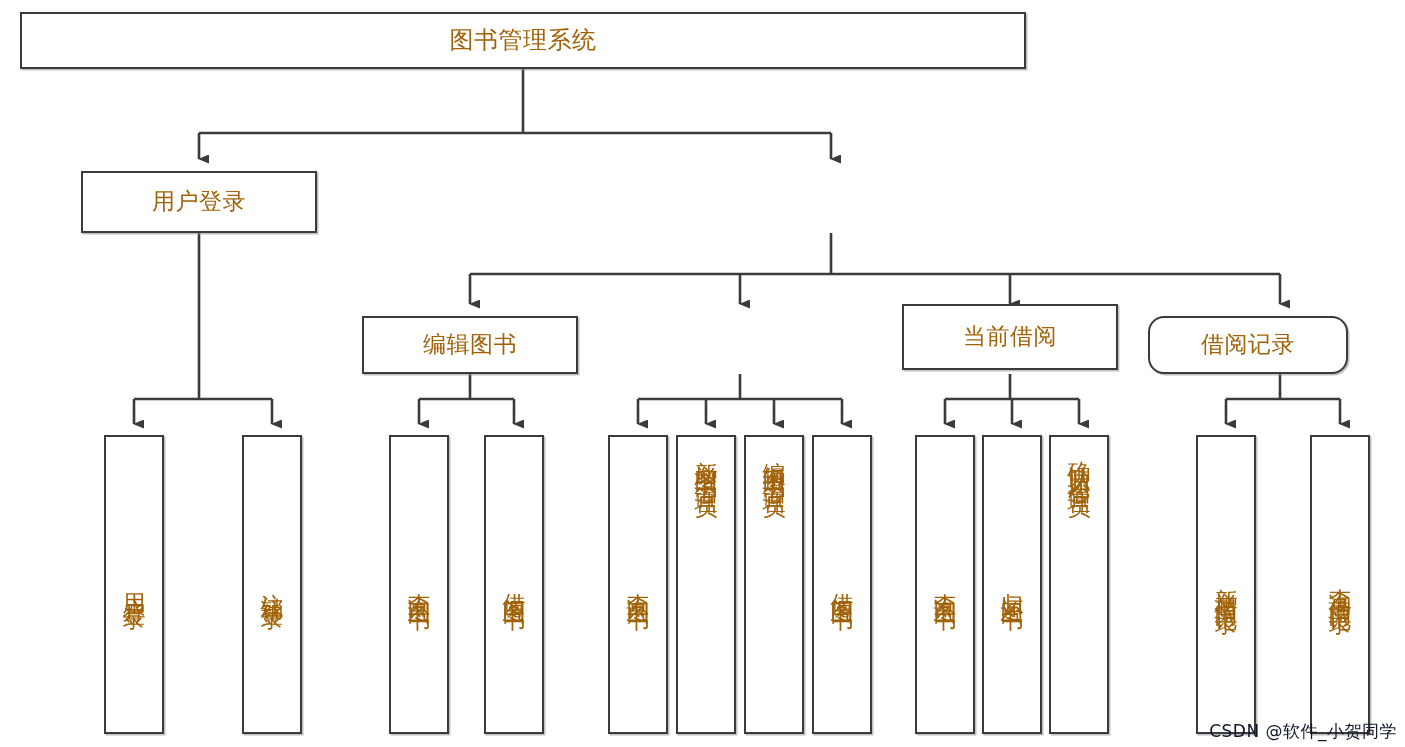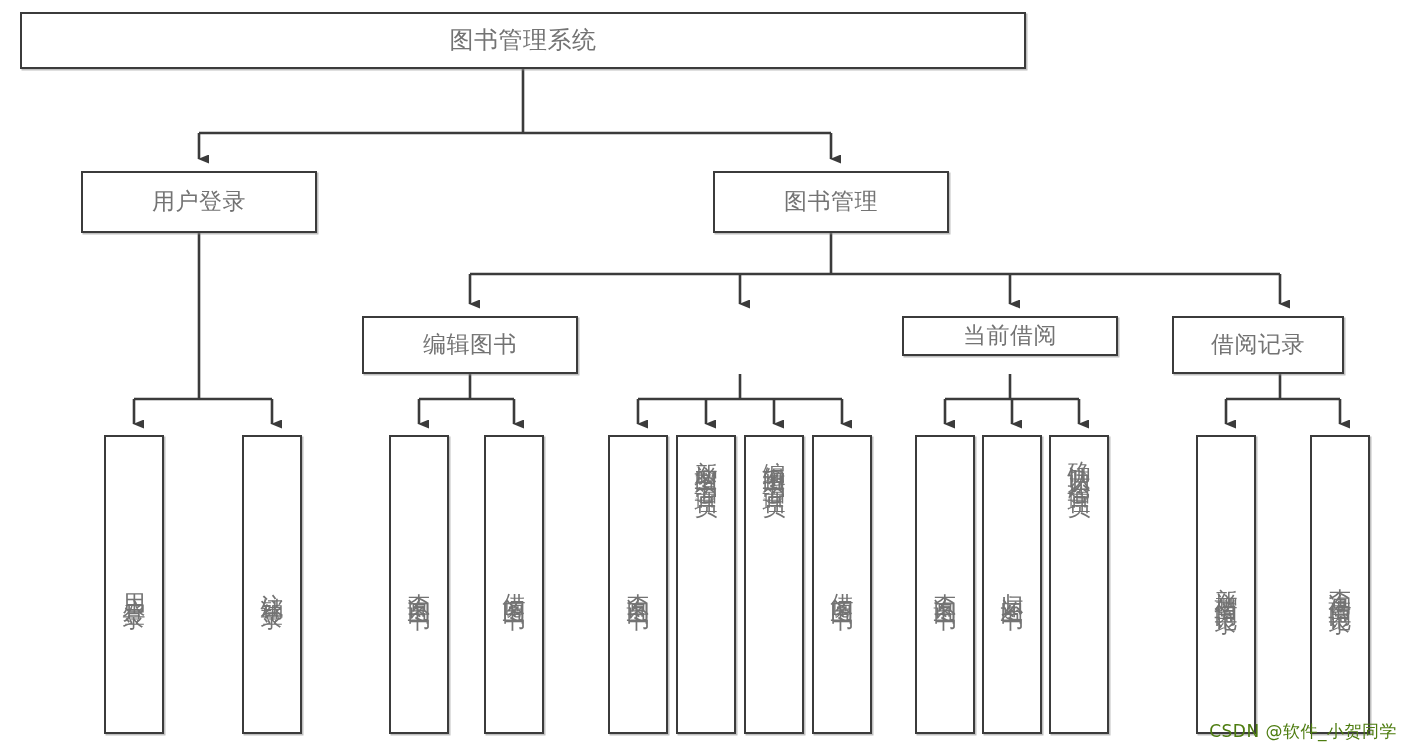--- a/index.html
+++ b/index.html
@@ -30,21 +30,21 @@
     position: absolute;
     box-sizing: border-box;
     background: #ffffff;
     border: 2px solid #3b3b3b;
     display: flex;
     align-items: center;
     justify-content: center;
     box-shadow: 1.5px 1.5px 0 rgba(140,140,140,0.55);
   }
   .node-label {
-    color: #737373;
+    color: #a16207;
     line-height: 1.18;
     text-align: center;
     white-space: nowrap;
     user-select: none;
   }
   
   .node.h .node-label {
     font-size: 23px;
     letter-spacing: 0.5px;
   }
@@ -66,21 +66,21 @@
     white-space: nowrap;
   }
   .node.v.top .node-label {
     align-self: flex-start;
   }
   #watermark {
     position: absolute;
     right: 8px;
     bottom: 4px;
     font-size: 17px;
-    color: #4d7c0f;
+    color: #0f172a;
     letter-spacing: 0.5px;
     white-space: nowrap;
     user-select: none;
   }
 </style>
 </head>
 <body>
 
 <div id="diagram-root">
 
@@ -134,31 +134,28 @@
     </g>
   </svg>
 
   <div class="node h root" style="left:20px; top:12px; width:1006px; height:57px;">
     <span class="node-label">图书管理系统</span>
   </div>
 
   <div class="node h" style="left:81px; top:171px; width:236px; height:62px;">
     <span class="node-label">用户登录</span>
   </div>
-  <div class="node h" style="left:713px; top:171px; width:236px; height:62px;">
-    <span class="node-label">图书管理</span>
-  </div>
 
   <div class="node h" style="left:362px; top:316px; width:216px; height:58px;">
     <span class="node-label">编辑图书</span>
   </div>
-  <div class="node h" style="left:902px; top:316px; width:216px; height:40px;">
+  <div class="node h" style="left:902px; top:304px; width:216px; height:66px;">
     <span class="node-label">当前借阅</span>
   </div>
-  <div class="node h" style="left:1172px; top:316px; width:172px; height:58px;">
+  <div class="node h" style="left:1148px; top:316px; width:200px; height:58px;border-radius:16px;">
     <span class="node-label">借阅记录</span>
   </div>
 
   <div class="node v" style="left:104px; top:435px; width:60px; height:299px;">
     <span class="node-label">用户登录</span>
   </div>
   <div class="node v" style="left:242px; top:435px; width:60px; height:299px;">
     <span class="node-label">注销登录</span>
   </div>
 

